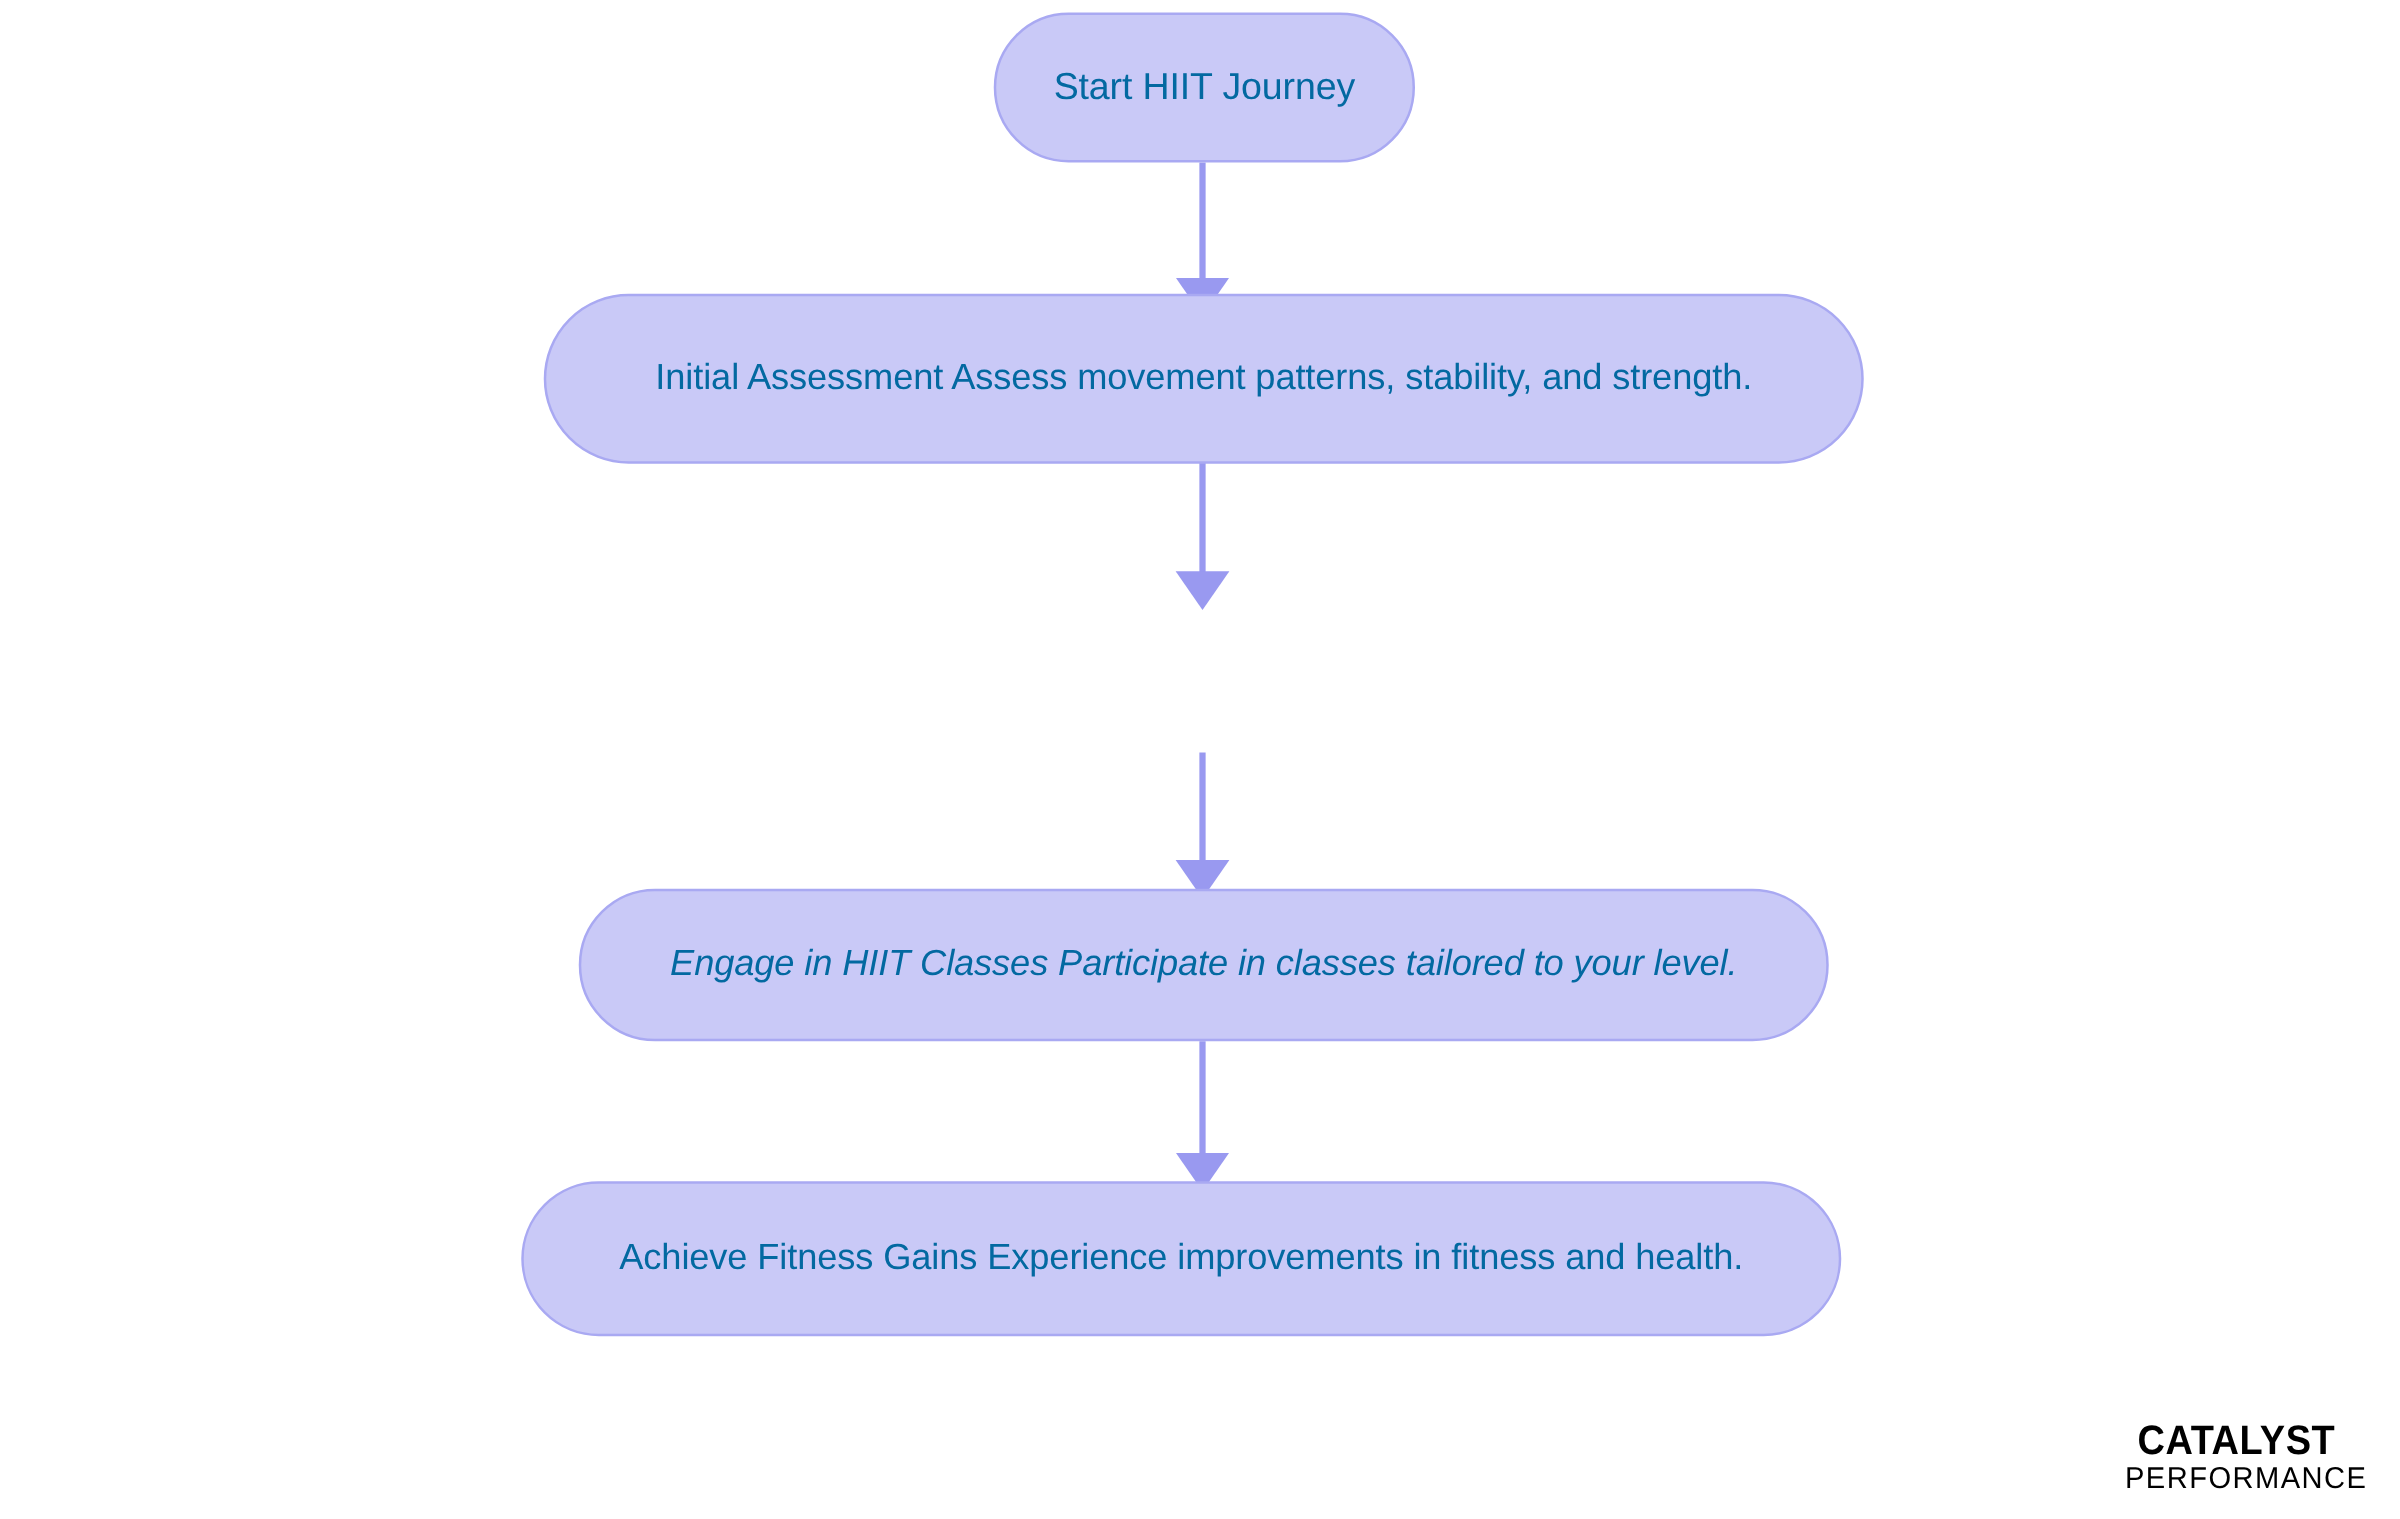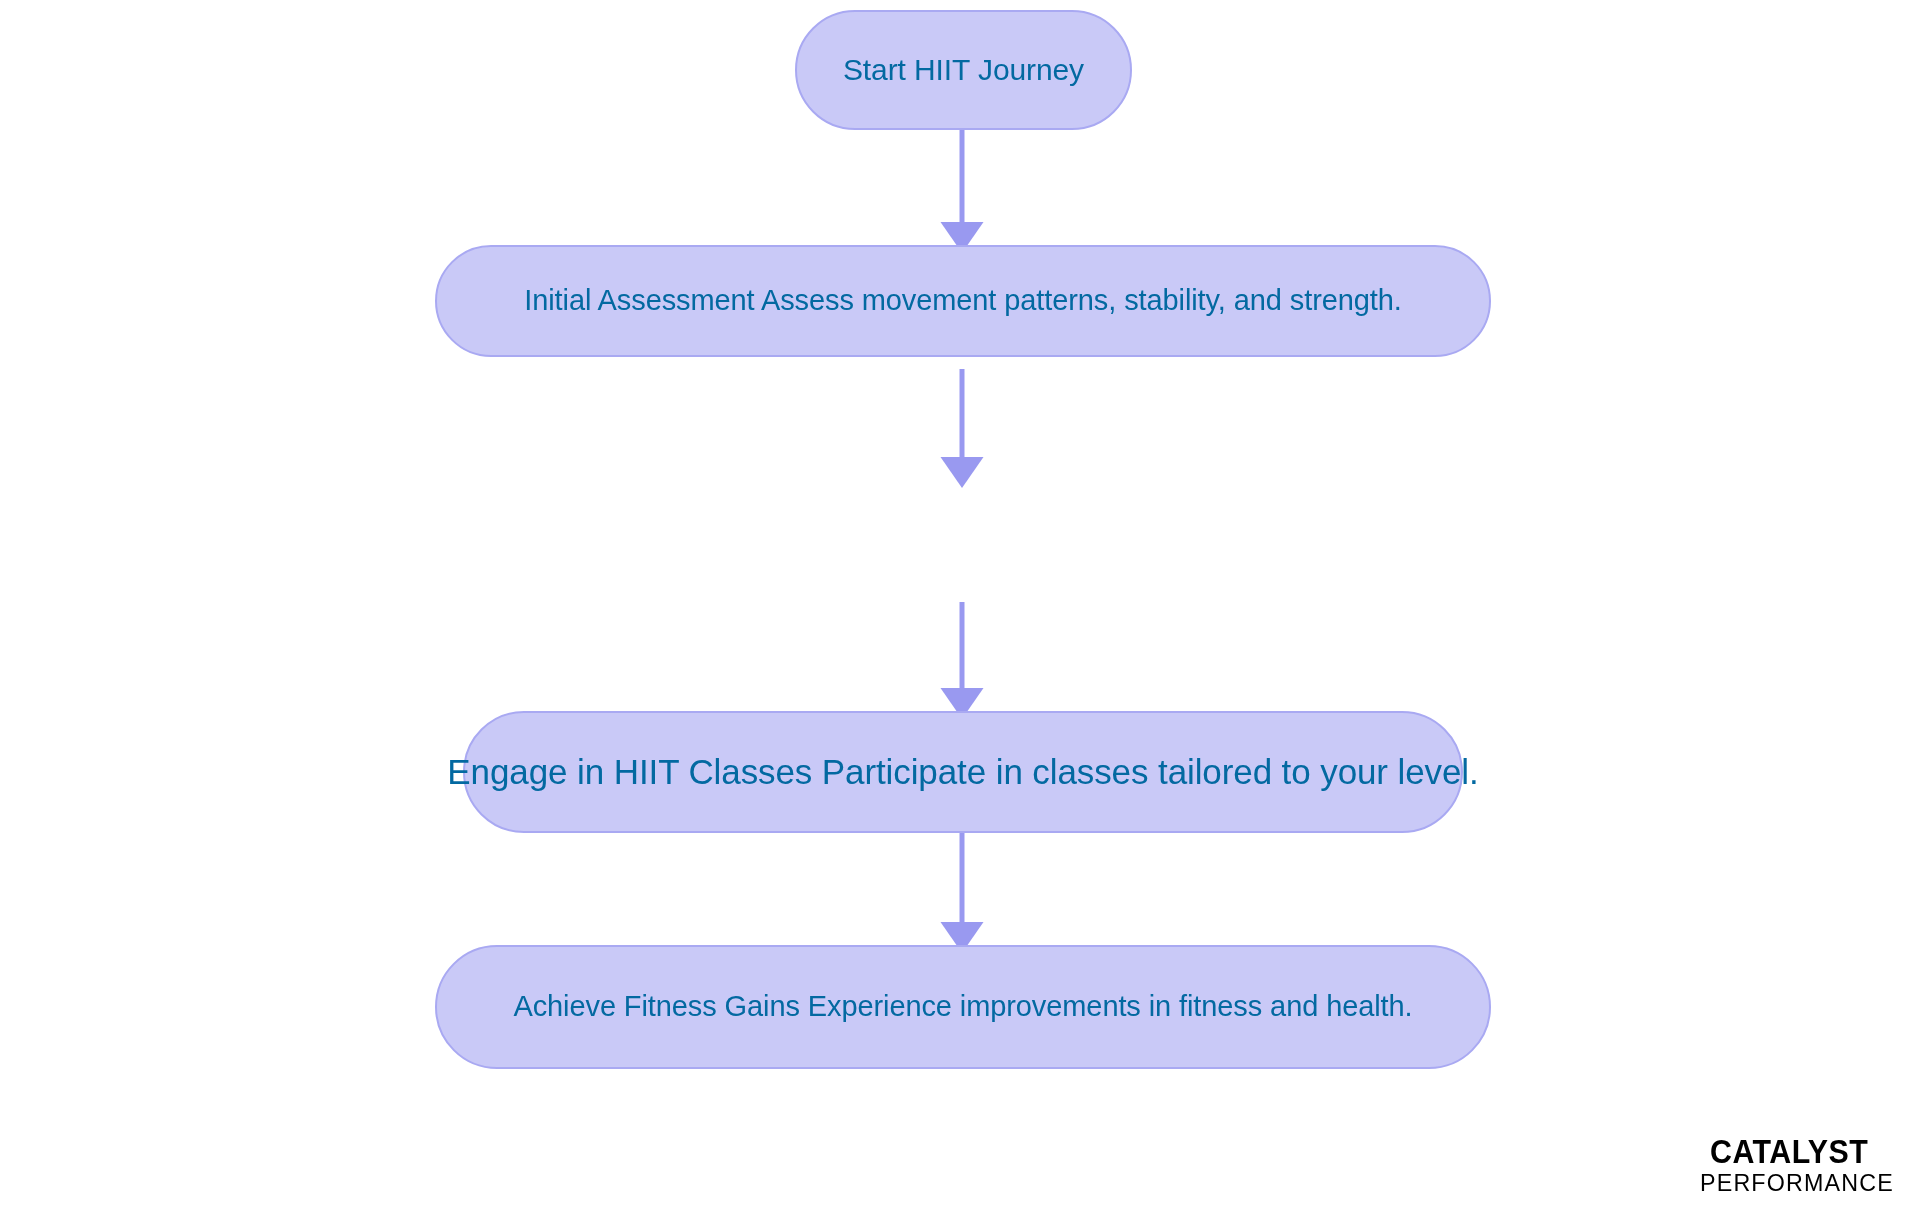--- a/index.html
+++ b/index.html
@@ -59,44 +59,45 @@
   #node-0 {
     left: 795px;
     top: 10px;
     width: 337px;
     height: 120px;
     font-size: 30px;
   }
   
   #node-1 {
     left: 435px;
-    top: 245px;
+    top: 235px;
     width: 1056px;
-    height: 112px;
+    height: 136px;
     font-size: 29px;
   }
   
   #node-2 {
     left: 487px;
     top: 480px;
     width: 952px;
     height: 122px;
     font-size: 29px;
   }
   
   #node-3 {
     left: 463px;
     top: 711px;
     width: 1000px;
     height: 122px;
-    font-size: 35px;
+    font-size: 29px;
+    font-style: italic;
   }
   
   #node-4 {
-    left: 435px;
+    left: 417px;
     top: 945px;
     width: 1056px;
     height: 124px;
     font-size: 29px;
   }
 
   
   #brand-logo {
     position: absolute;
     right: 26px;

